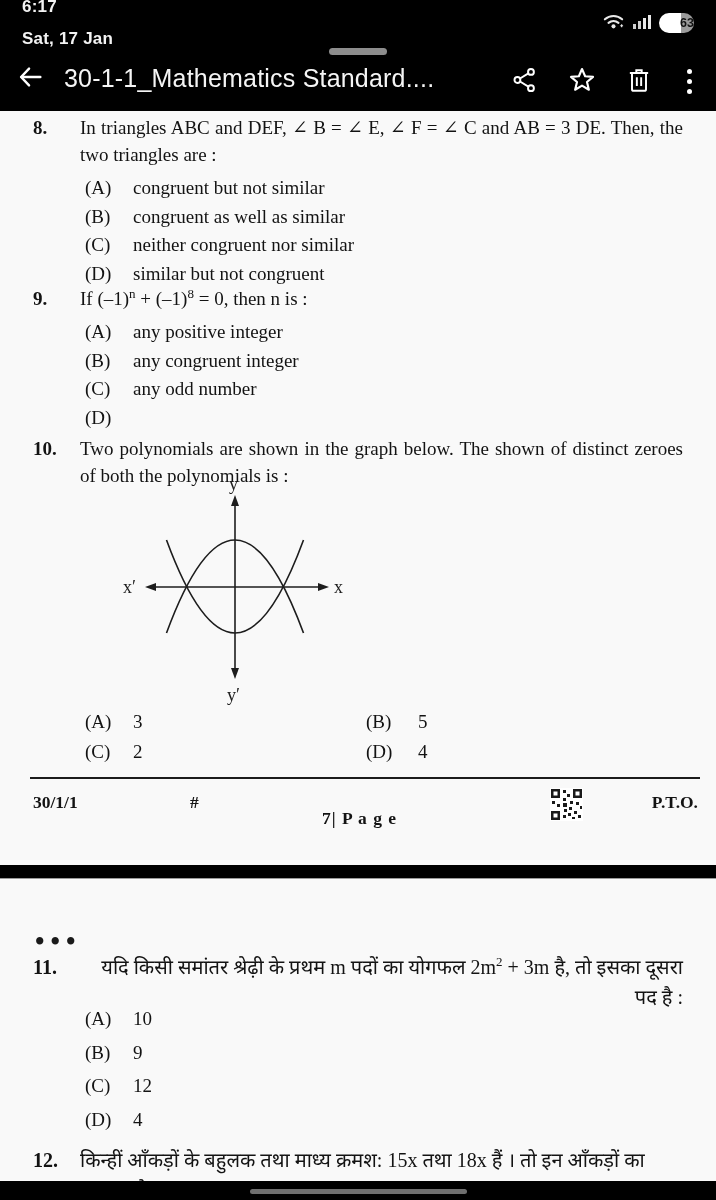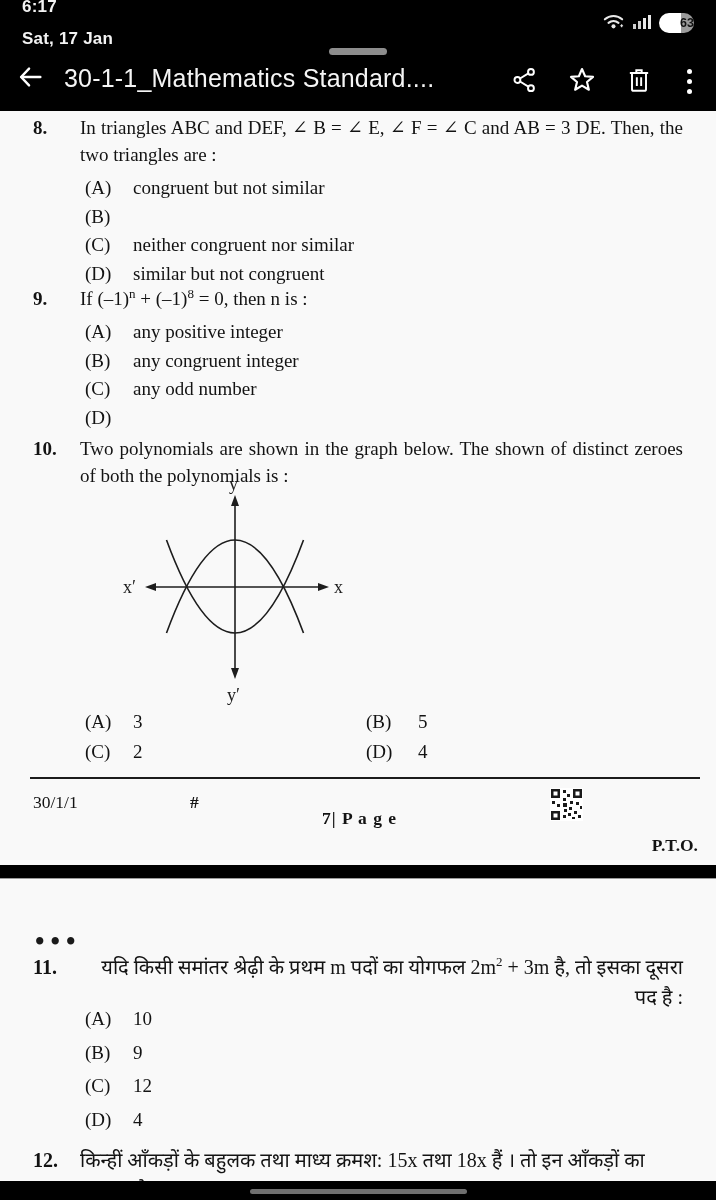--- a/index.html
+++ b/index.html
@@ -58,25 +58,25 @@
   .opts2 .va{position:absolute;left:100px;}
   .opts2 .lb{position:absolute;left:333px;}
   .opts2 .vb{position:absolute;left:385px;}
 
   
   .graph{position:absolute;top:367px;left:105px;}
 
   
   .pfooter{position:absolute;top:666px;left:30px;right:16px;height:70px;
     border-top:2.5px solid #1c1c1c;font-size:17.5px;}
-  .pfooter .code{position:absolute;left:3px;top:13px;font-weight:400;}
+  .pfooter .code{position:absolute;left:3px;top:13px;font-weight:700;}
   .pfooter .hash{position:absolute;left:160px;top:13px;font-weight:700;}
   .pfooter .plabel{position:absolute;left:292px;top:13px;font-weight:700;letter-spacing:1px;margin-top:16px;}
   .pfooter .qr{position:absolute;left:520px;top:9px;}
-  .pfooter .pto{position:absolute;right:2px;top:13px;font-weight:700;margin-top:43px;}
+  .pfooter .pto{position:absolute;right:2px;top:13px;font-weight:700;}
 
   
   .ann-dots{position:absolute;top:47px;left:35px;font-size:27px;font-weight:700;
     letter-spacing:6px;color:#1a1a1a;}
   .p2 .q-text{text-align:right;}
   .hindi{font-size:20px;line-height:30px;}
   .opts-p2{position:absolute;left:33px;top:123px;}
   .opts-p2 .opt-row{line-height:33.5px;}
 </style>
 </head>
@@ -179,20 +179,21 @@
           <span class="q-num">8.</span>
           <span class="q-text">In triangles ABC and DEF, ∠ B = ∠ E, ∠ F = ∠ C and AB = 3 DE. Then, the two triangles are :</span>
         </div>
         <div class="opts">
           <div class="opt-row">
             <span class="opt-label">(A)</span>
             <span>congruent but not similar</span>
           </div>
           <div class="opt-row">
             <span class="opt-label">(B)</span>
+            <span>congruent as well as similar</span>
           </div>
           <div class="opt-row">
             <span class="opt-label">(C)</span>
             <span>neither congruent nor similar</span>
           </div>
           <div class="opt-row">
             <span class="opt-label">(D)</span>
             <span>similar but not congruent</span>
           </div>
         </div>

